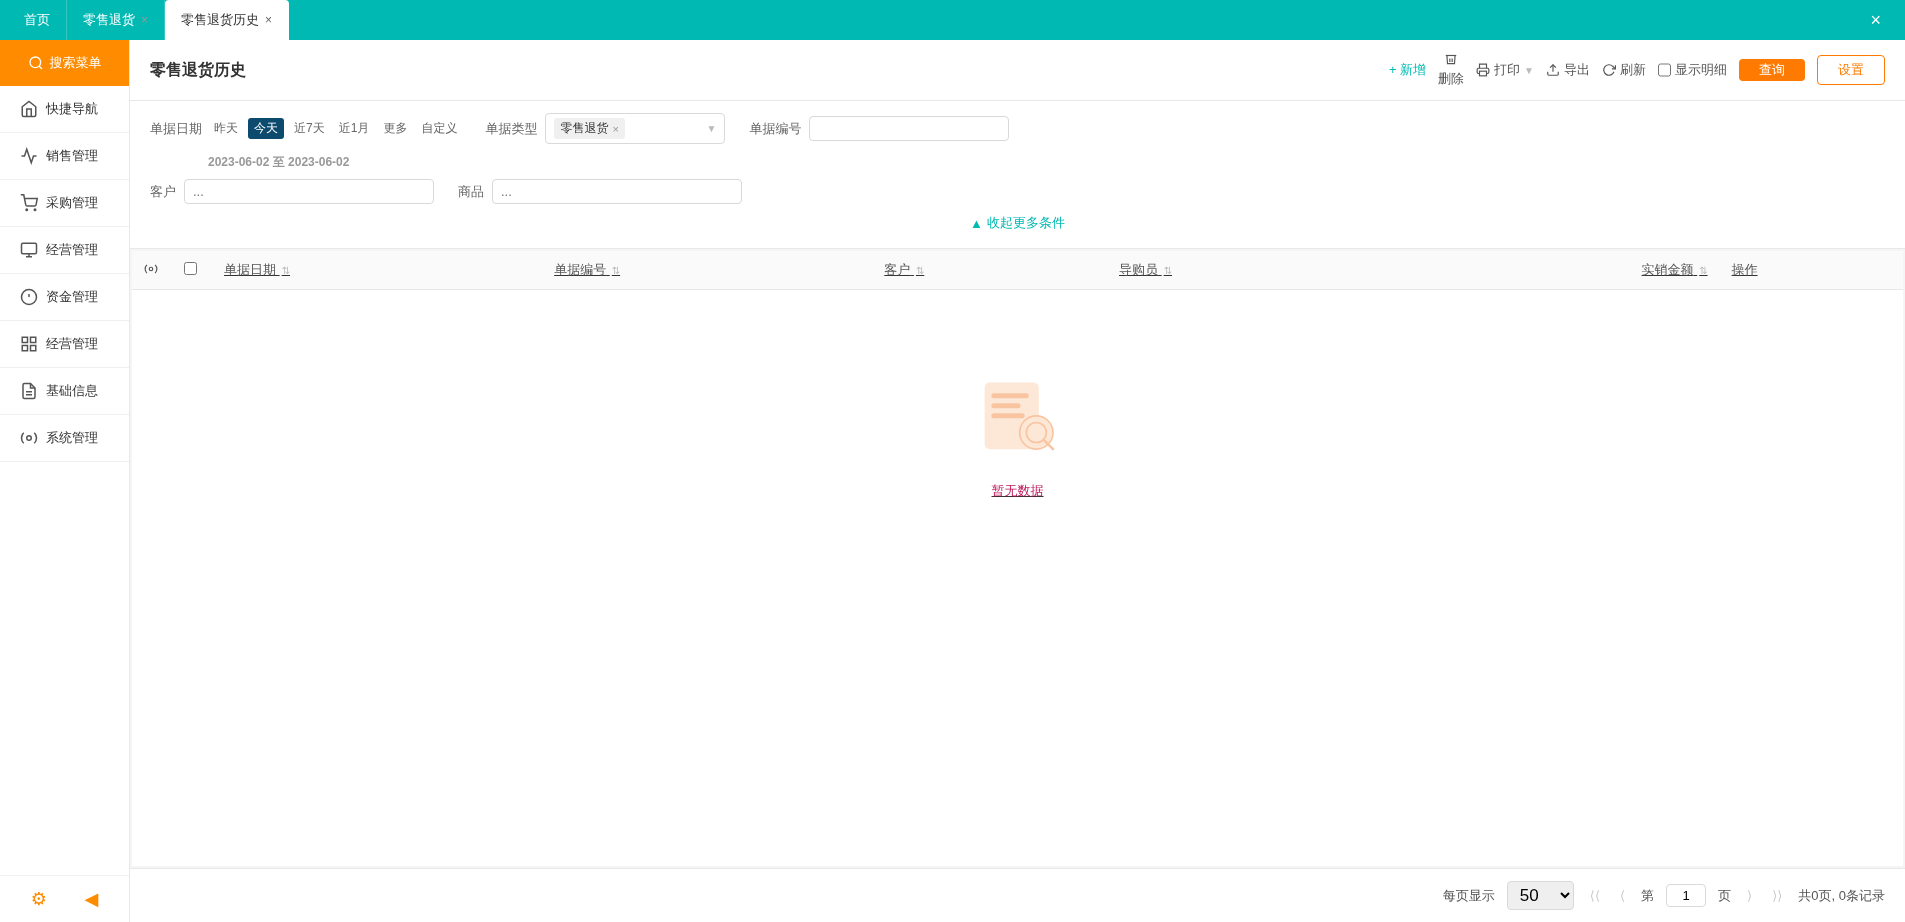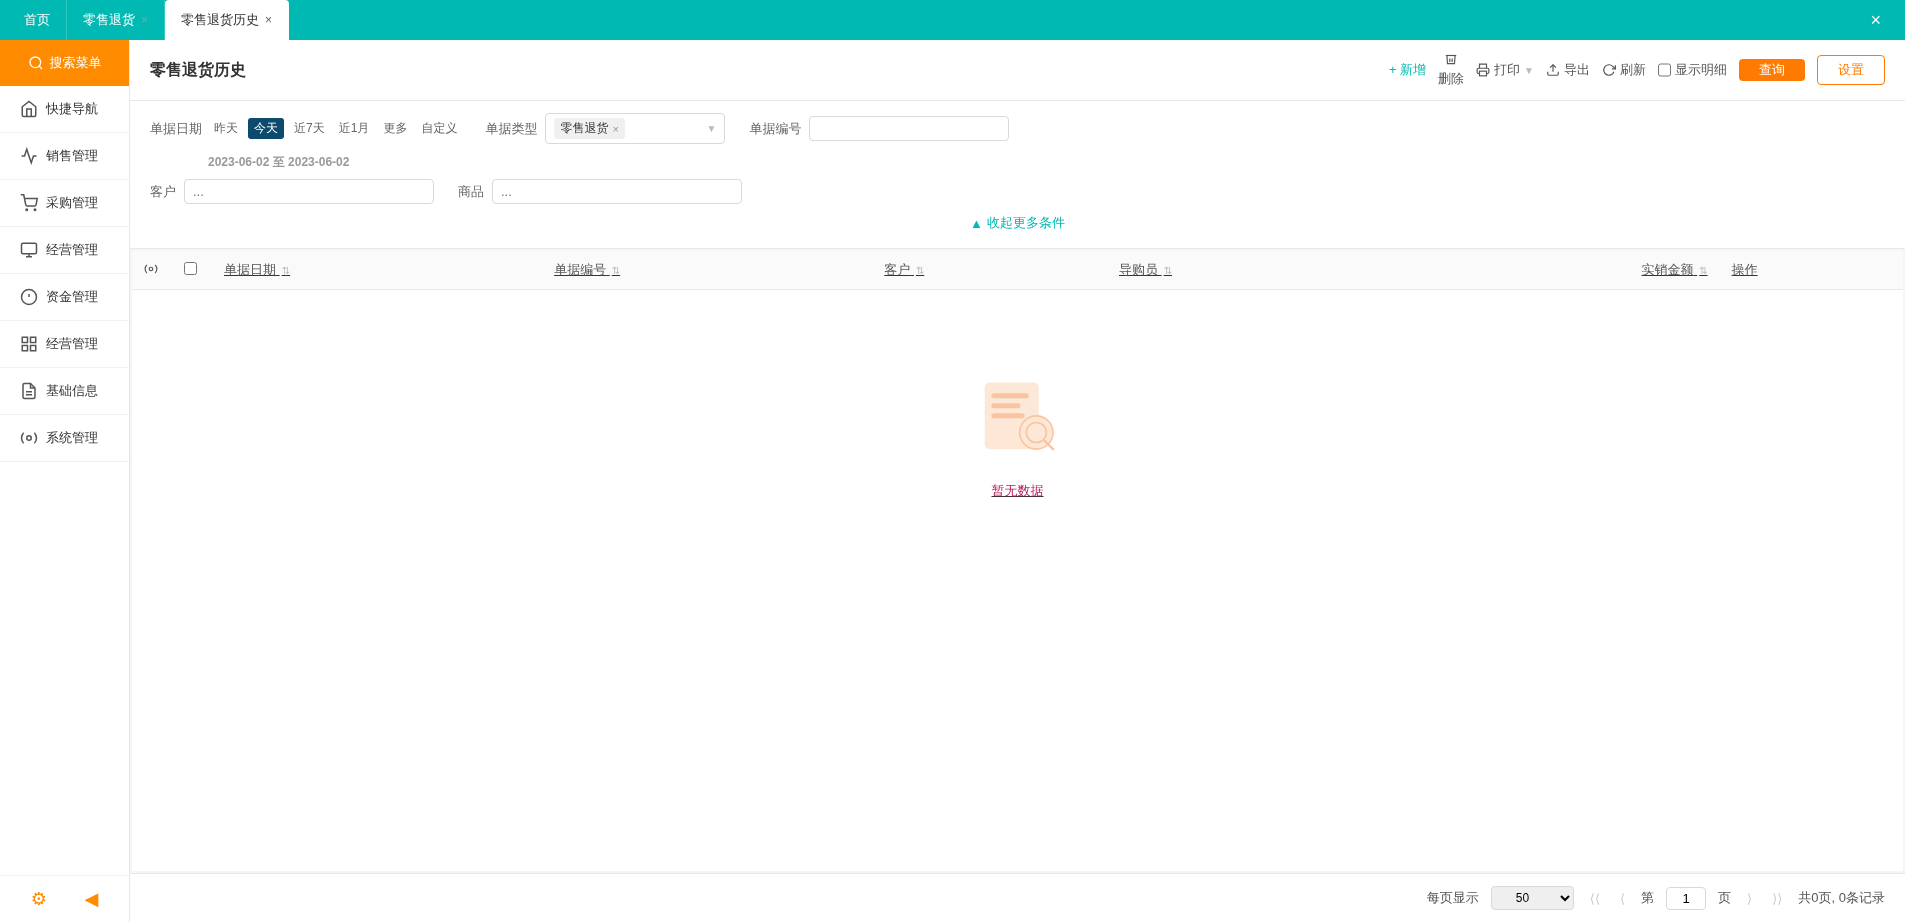--- a/index.html
+++ b/index.html
@@ -64,21 +64,21 @@
     .data-table td { border-bottom: 1px solid #f0f0f0; padding: 10px 12px; font-size: 13px; color: #333; }
     .table-settings-col { width: 40px; text-align: center; }
     .table-check-col { width: 40px; text-align: center; }
 
     
     .empty-state { display: flex; flex-direction: column; align-items: center; justify-content: center; padding: 80px 0; color: #be185d; font-size: 13px; }
     .empty-icon { width: 100px; height: 100px; margin-bottom: 12px; }
 
     
     .pagination { display: flex; align-items: center; justify-content: flex-end; padding: 12px 20px; background: #fff; border-top: 1px solid #e8e8e8; gap: 12px; font-size: 13px; color: #555; flex-shrink: 0; }
-    .pagination-select { border: 1px solid #d9d9d9; border-radius: 4px; padding: 3px 20px; font-size: 12px; outline: none; }
+    .pagination-select { border: 1px solid #d9d9d9; border-radius: 4px; padding: 3px 8px; font-size: 17px; outline: none; }
     .page-btn { cursor: pointer; color: #555; padding: 2px 4px; }
     .page-btn.disabled { color: #ccc; cursor: default; }
     .page-input { border: 1px solid #d9d9d9; border-radius: 4px; padding: 3px 6px; width: 40px; text-align: center; font-size: 13px; outline: none; }
   </style>
 </head>
 <body>
 
 <div class="top-bar">
   <div class="top-bar-tabs">
     <div class="tab-item">

